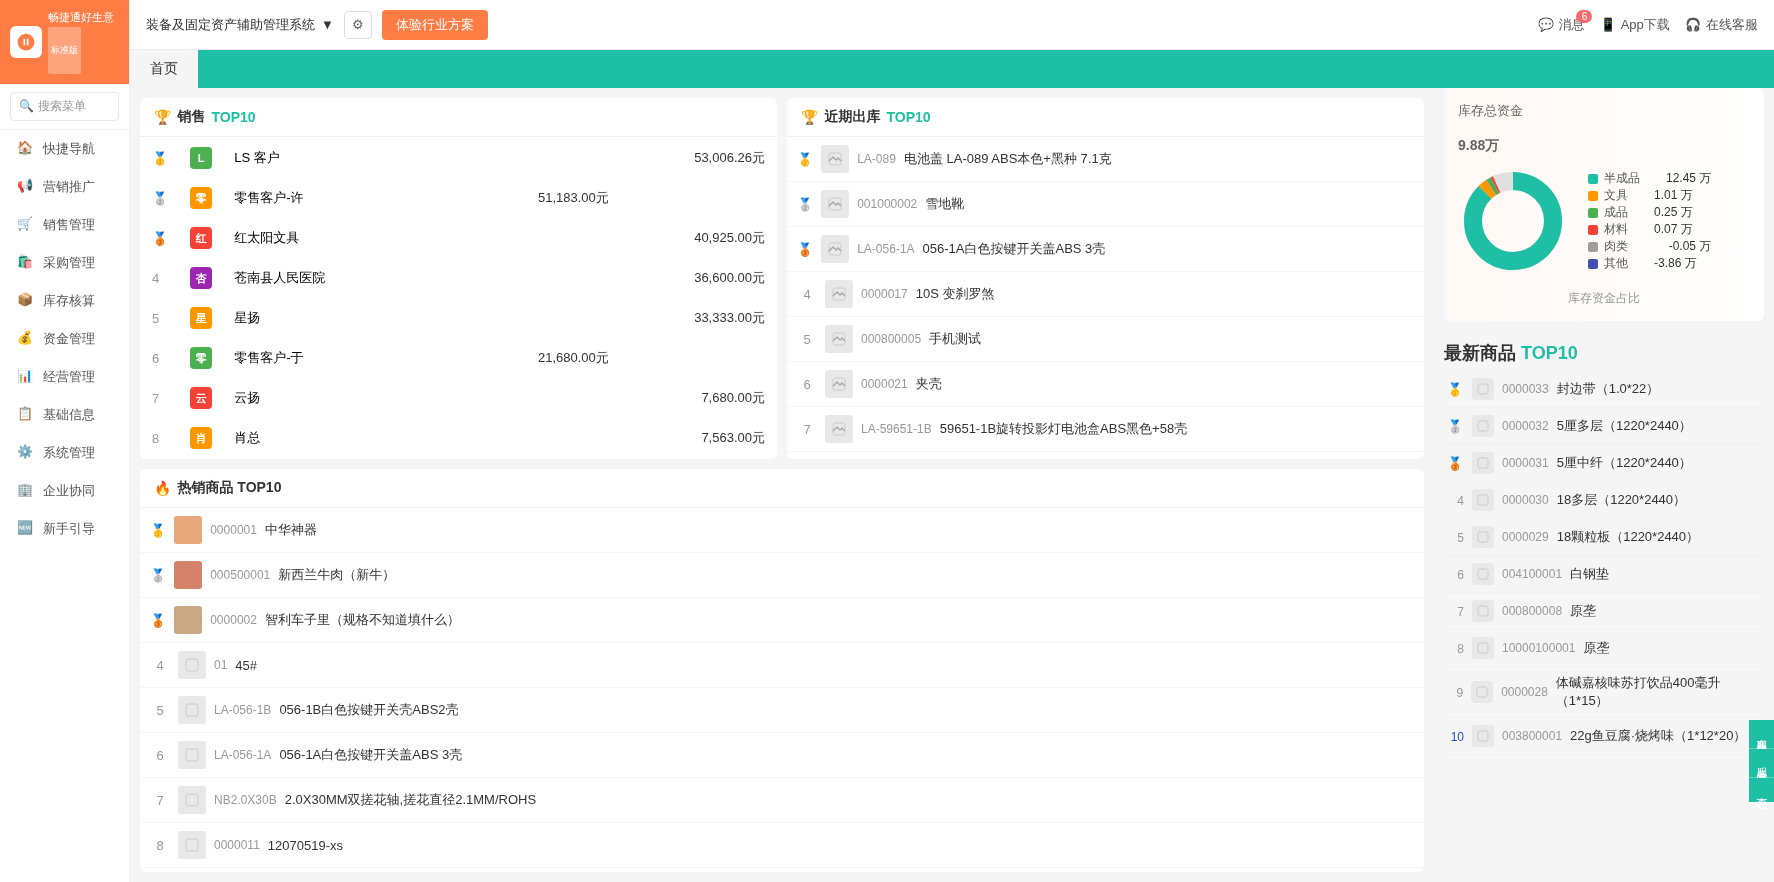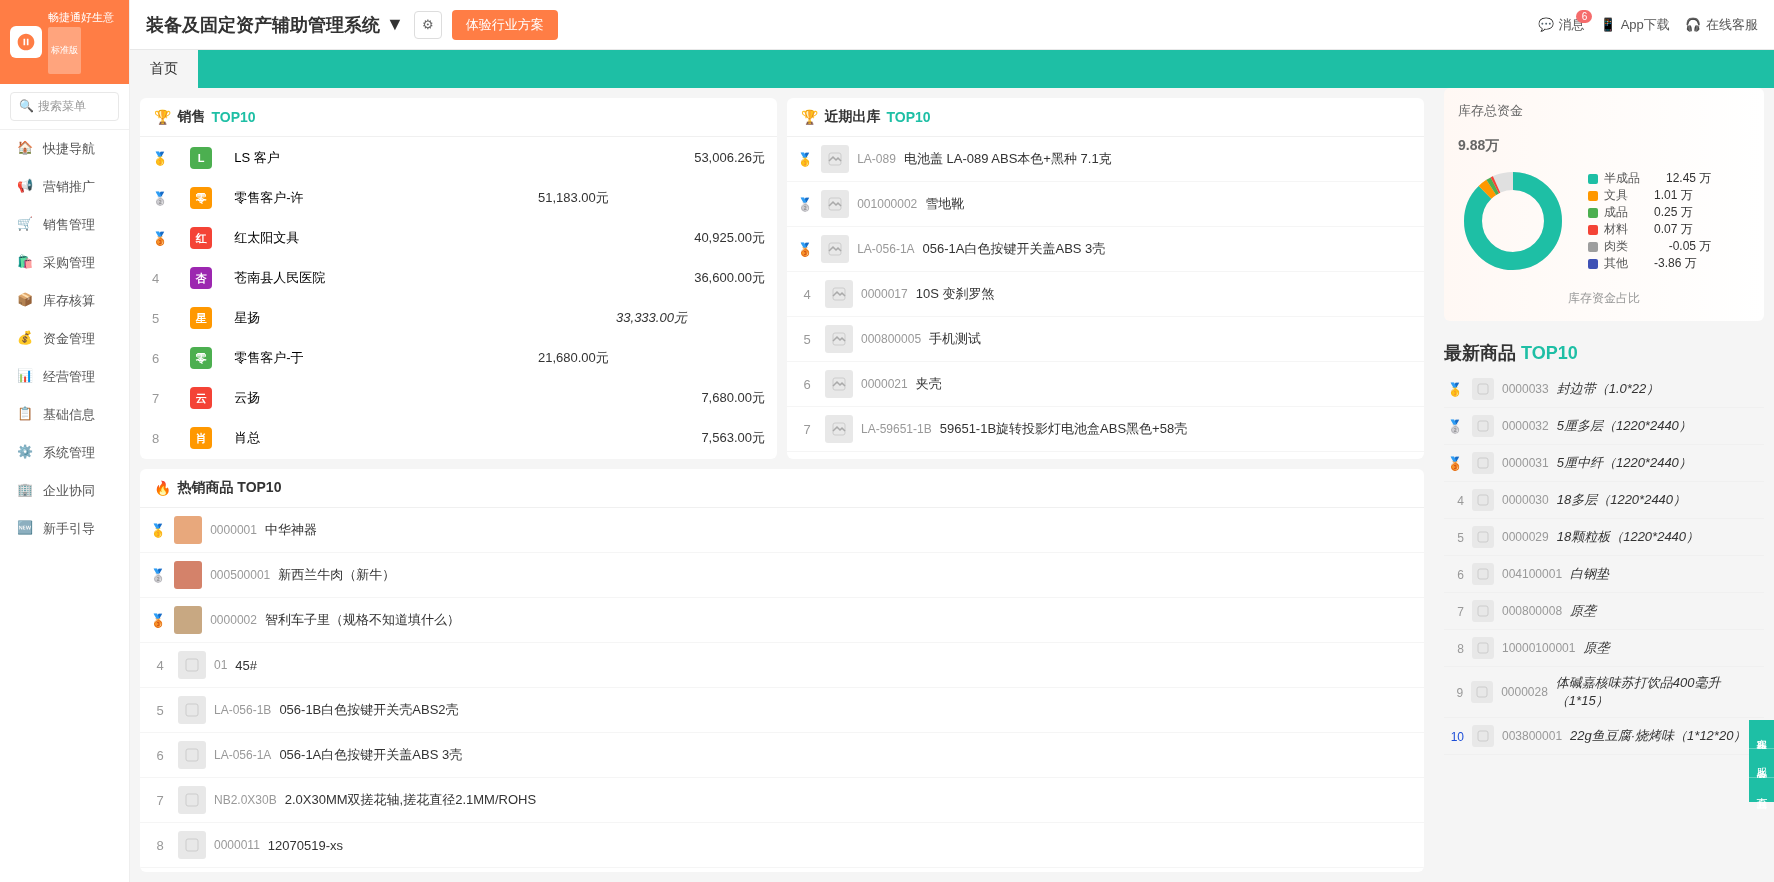--- a/index.html
+++ b/index.html
@@ -90,23 +90,22 @@
       align-items: center;
       padding: 0 16px;
       height: 50px;
       gap: 10px;
       flex-shrink: 0;
     }
     .topbar-system {
       display: flex;
       align-items: center;
       gap: 6px;
-      font-size: 18px;
+      font-size: 13px;
       color: #333;
-      font-weight: bold;
     }
     .topbar-gear {
       width: 28px; height: 28px;
       border: 1px solid #ddd;
       border-radius: 4px;
       display: flex; align-items: center; justify-content: center;
       cursor: pointer; color: #666;
     }
     .topbar-trial-btn {
       background: #ff7d45;
@@ -290,21 +289,21 @@
     .np-rank { width: 20px; color: #999; text-align: right; }
     .np-img {
       width: 22px; height: 22px;
       background: #e8e8e8;
       border-radius: 3px;
       display: flex; align-items: center; justify-content: center;
       color: #aaa; font-size: 9px;
       flex-shrink: 0;
     }
     .np-code { color: #999; font-size: 12px; }
-    .np-name { color: #333; font-style: italic; }
+    .np-name { color: #333; }
 
     
     .floating-btns {
       position: fixed;
       right: 0;
       bottom: 80px;
       display: flex;
       flex-direction: column;
       z-index: 100;
     }
@@ -492,21 +491,21 @@
     </td>
   </tr>
                 <tr>
     <td style="width:30px;"><span style="color:#999;font-size:13px;">5</span></td>
     <td style="width:30px;">
       <span class="customer-avatar" style="background:#ff9800">星</span>
     </td>
     <td>
       <span>星扬</span>
     </td>
-    <td style="text-align:center;font-style:italic;">
+    <td style="text-align:right;">
       <span class="amount">33,333.00元</span>
     </td>
   </tr>
                 <tr>
     <td style="width:30px;"><span style="color:#999;font-size:13px;">6</span></td>
     <td style="width:30px;">
       <span class="customer-avatar" style="background:#4caf50">零</span>
     </td>
     <td>
       <span>零售客户-于</span>

